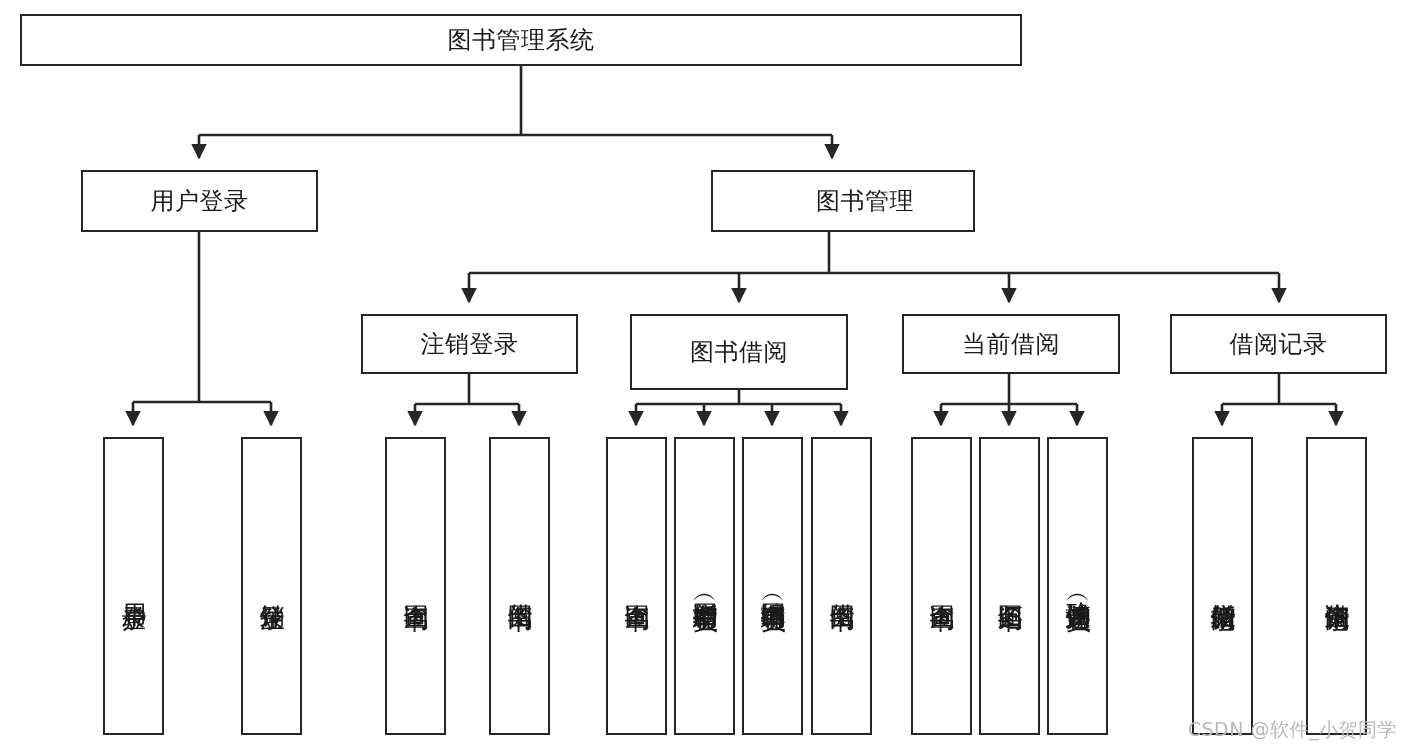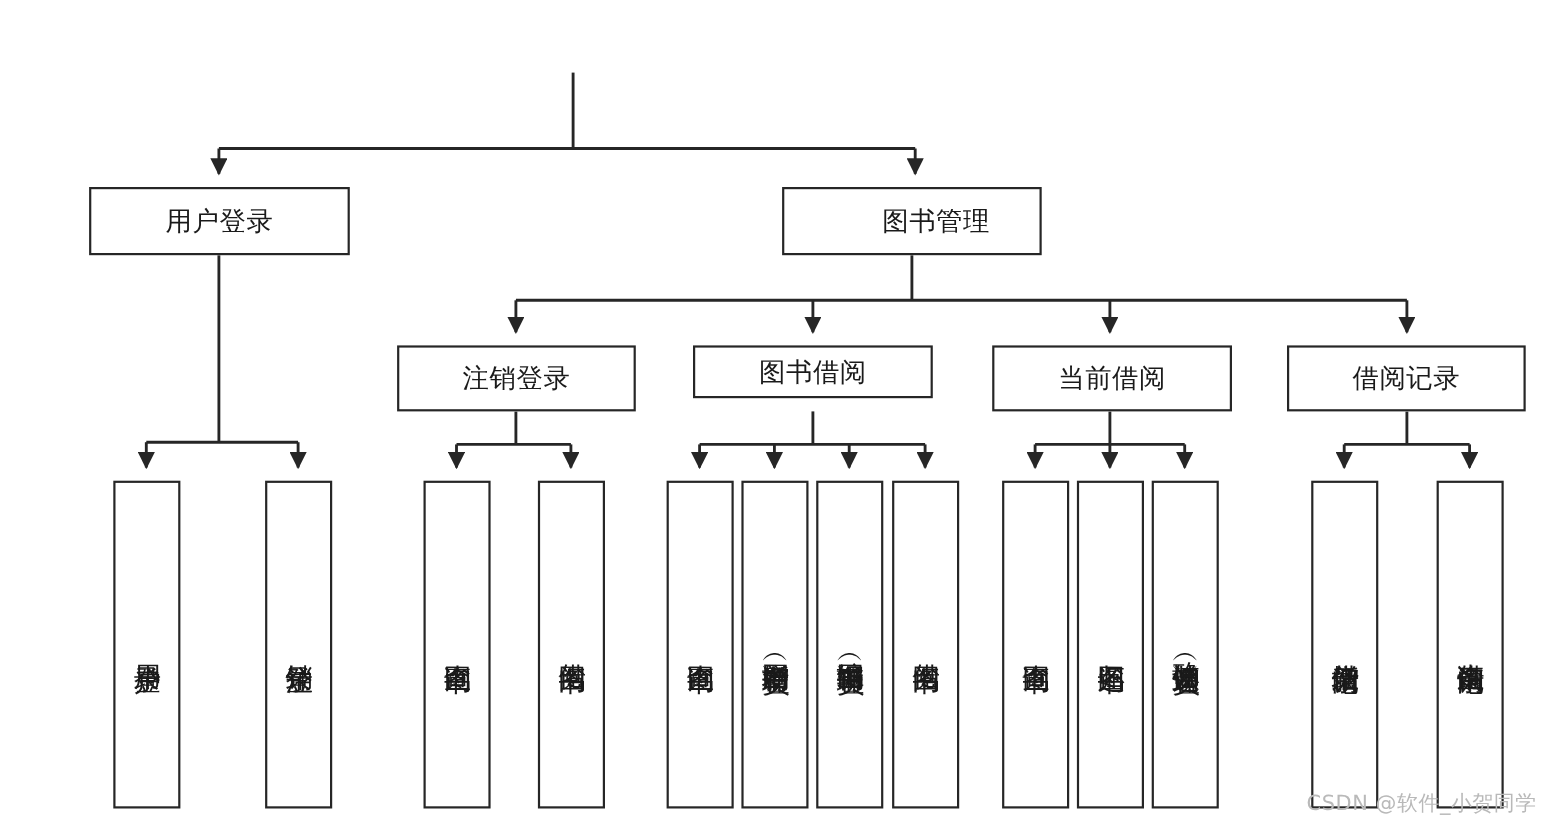--- a/index.html
+++ b/index.html
@@ -114,32 +114,35 @@
       <path d="M 1009 404 L 1009 425" marker-end="url(#arw)"></path>
       <path d="M 1077 404 L 1077 425" marker-end="url(#arw)"></path>
 
       <path d="M 1279 374 L 1279 404"></path>
       <path d="M 1222 404 L 1336 404"></path>
       <path d="M 1222 404 L 1222 425" marker-end="url(#arw)"></path>
       <path d="M 1336 404 L 1336 425" marker-end="url(#arw)"></path>
     </g>
   </svg>
 
+  <div class="node horiz" style="left:20px; top:14px; width:1002px; height:52px;">
+    <span class="label">图书管理系统</span>
+  </div>
 
   <div class="node horiz" style="left:81px; top:170px; width:237px; height:62px;">
     <span class="label">用户登录</span>
   </div>
-  <div class="node horiz" style="left:711px; top:170px; width:236px; height:62px;padding-left:44px;">
+  <div class="node horiz" style="left:711px; top:170px; width:264px; height:62px;padding-left:44px;">
     <span class="label">图书管理</span>
   </div>
 
   <div class="node horiz" style="left:361px; top:314px; width:217px; height:60px;">
     <span class="label">注销登录</span>
   </div>
-  <div class="node horiz" style="left:630px; top:314px; width:218px; height:48px;">
+  <div class="node horiz" style="left:630px; top:314px; width:218px; height:76px;">
     <span class="label">图书借阅</span>
   </div>
   <div class="node horiz" style="left:1170px; top:314px; width:217px; height:60px;">
     <span class="label">借阅记录</span>
   </div>
   <div class="node horiz" style="left:902px; top:314px; width:218px; height:60px;">
     <span class="label">当前借阅</span>
   </div>
 
   <div class="node vert" style="left:103px; top:437px; width:61px; height:298px;">

